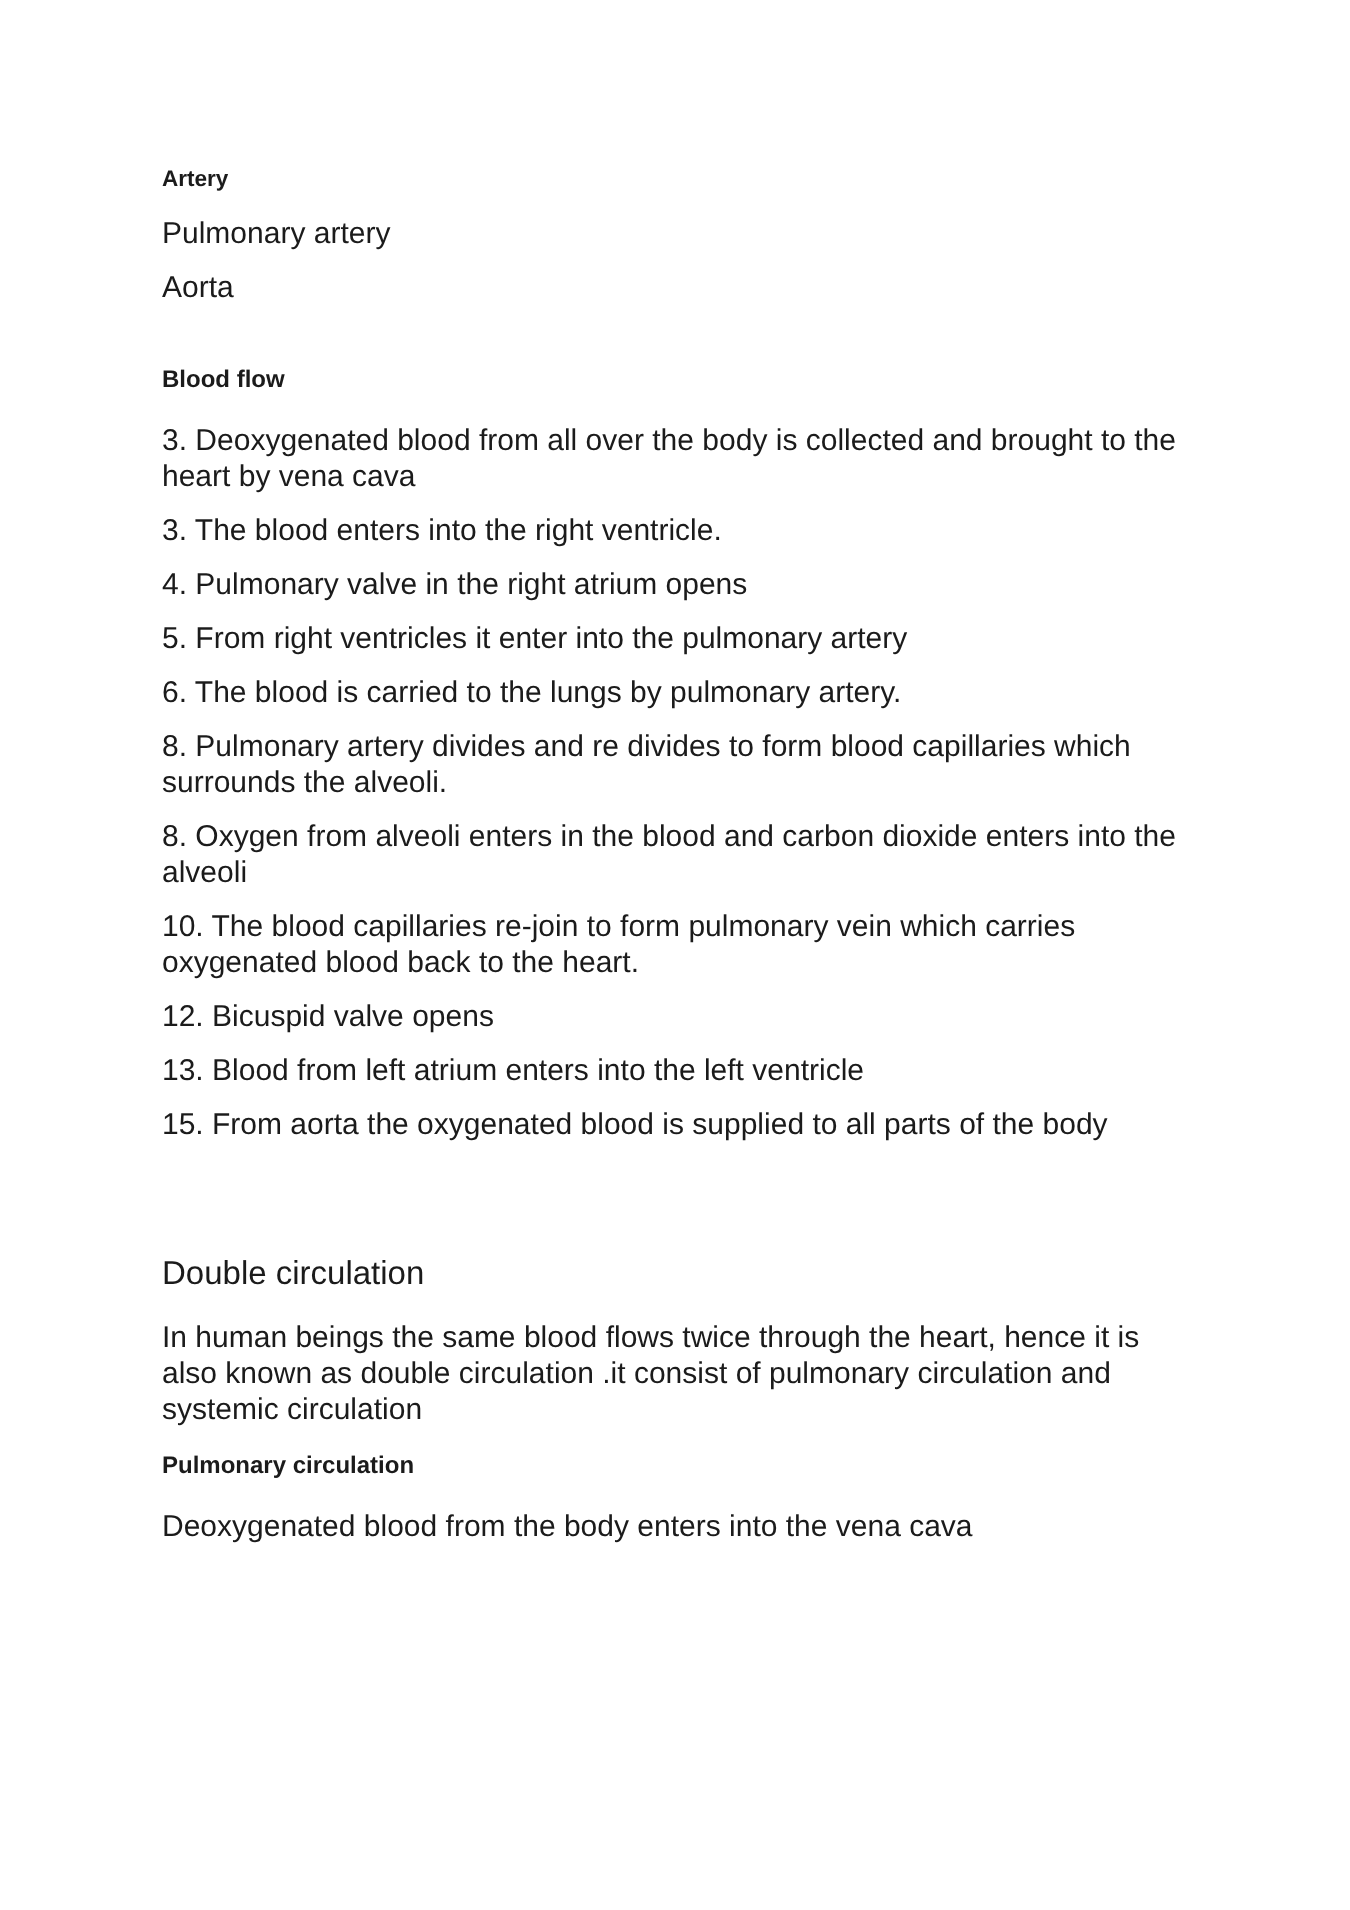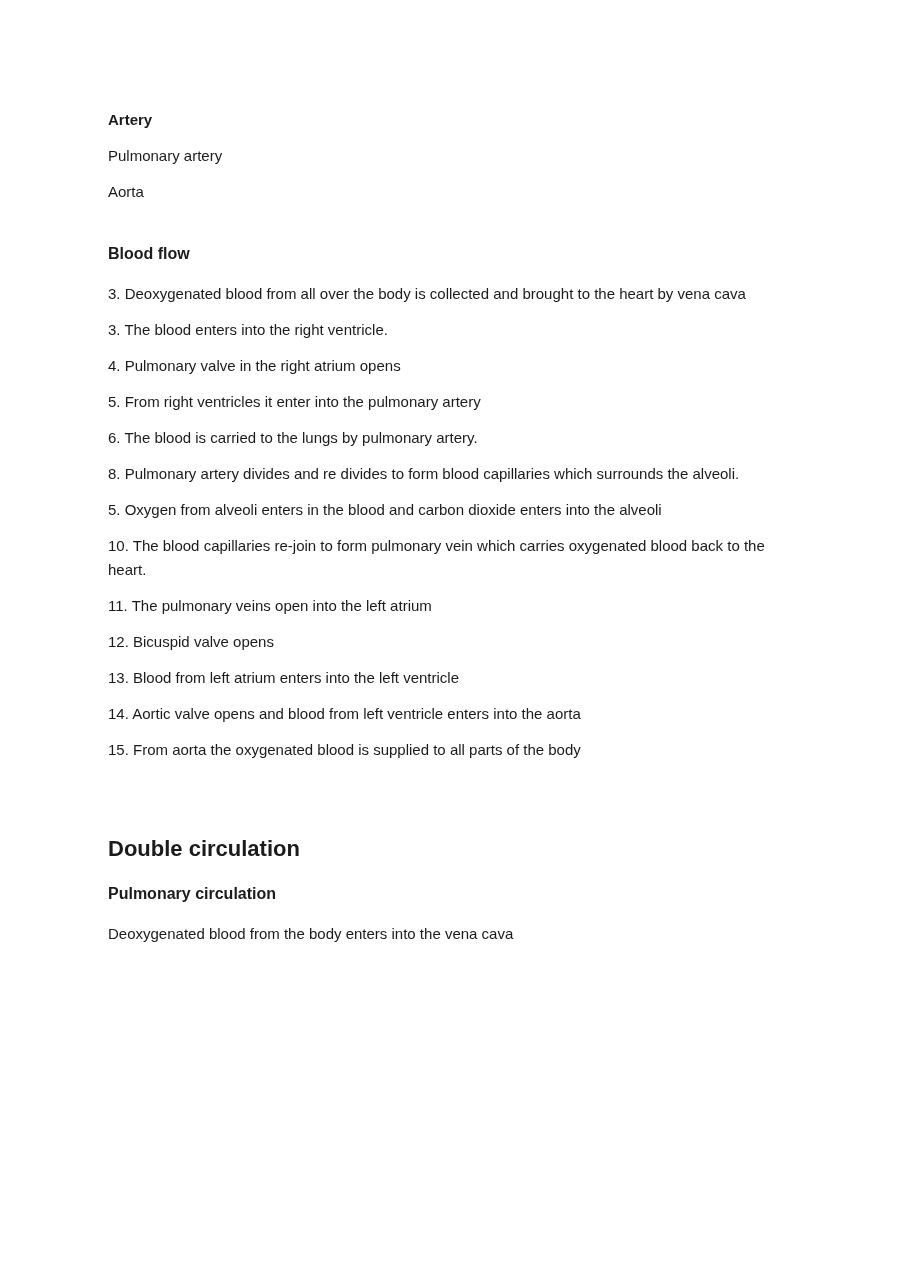--- a/index.html
+++ b/index.html
@@ -15,21 +15,21 @@
     overflow: hidden;
   }
   .page {
     box-sizing: border-box;
     width: 900px;
     height: 1273px;
     padding: 108px 108px 0 108px;
     background: #ffffff;
   }
   .body-text {
-    font-size: 15px;
+    font-size: 20px;
     line-height: 24px;
     margin: 4px 0 12px 0;
     font-weight: normal;
   }
   .h3-text {
     font-size: 15px;
     line-height: 24px;
     font-weight: bold;
     margin: 0 0 12px 0;
   }
@@ -38,21 +38,21 @@
     line-height: 28px;
     font-weight: bold;
     margin: 0 0 14px 0;
   }
   .h2-blood-flow {
     margin-top: 36px;
   }
   .h1-text {
     font-size: 22px;
     line-height: 30px;
-    font-weight: bold;
+    font-weight: normal;
     margin: 72px 0 16px 0;
   }
   .h2-pulmonary {
     margin-top: 11px;
   }
 </style>
 </head>
 <body>
 
 <div class="page">
@@ -64,28 +64,27 @@
   <p class="body-text">Aorta</p>
 
   <h2 class="h2-text h2-blood-flow">Blood flow</h2>
 
   <p class="body-text">3. Deoxygenated blood from all over the body is collected and brought to the heart by vena cava</p>
   <p class="body-text">3. The blood enters into the right ventricle.</p>
   <p class="body-text">4. Pulmonary valve in the right atrium opens</p>
   <p class="body-text">5. From right ventricles it enter into the pulmonary artery</p>
   <p class="body-text">6. The blood is carried to the lungs by pulmonary artery.</p>
   <p class="body-text">8. Pulmonary artery divides and re divides to form blood capillaries which surrounds the alveoli.</p>
-  <p class="body-text">5. Oxygen from alveoli enters in the blood and carbon dioxide enters into the alveoli</p>
+  <p class="body-text">8. Oxygen from alveoli enters in the blood and carbon dioxide enters into the alveoli</p>
   <p class="body-text">10. The blood capillaries re-join to form pulmonary vein which carries oxygenated blood back to the heart.</p>
-  <p class="body-text">11. The pulmonary veins open into the left atrium</p>
   <p class="body-text">12. Bicuspid valve opens</p>
   <p class="body-text">13. Blood from left atrium enters into the left ventricle</p>
-  <p class="body-text">14. Aortic valve opens and blood from left ventricle enters into the aorta</p>
   <p class="body-text">15. From aorta the oxygenated blood is supplied to all parts of the body</p>
 
   <h1 class="h1-text">Double circulation</h1>
 
+  <p class="body-text">In human beings the same blood flows twice through the heart, hence it is also known as double circulation .it consist of pulmonary circulation and systemic circulation</p>
 
   <h2 class="h2-text h2-pulmonary">Pulmonary circulation</h2>
 
   <p class="body-text">Deoxygenated blood from the body enters into the vena cava</p>
 
 </div>
 
 </body></html>

